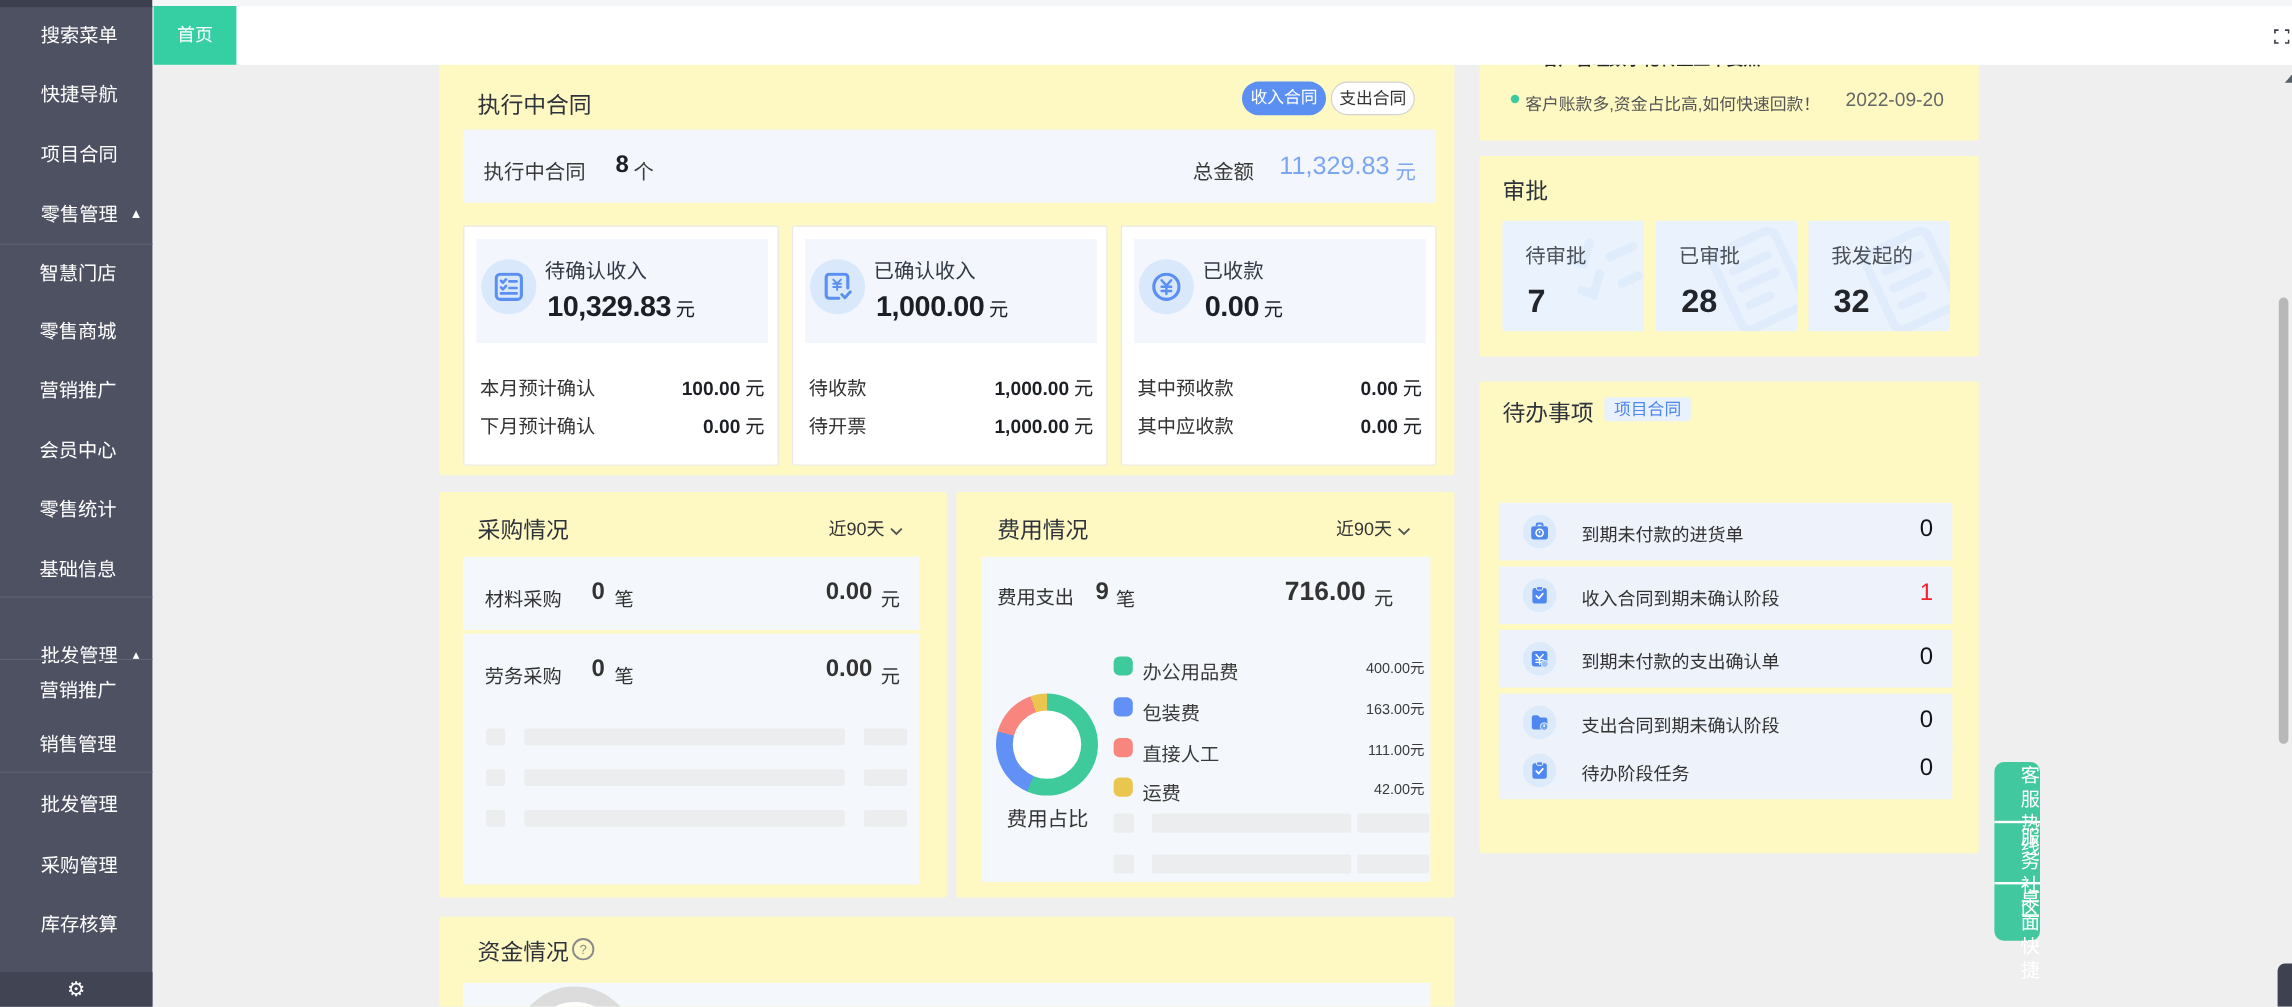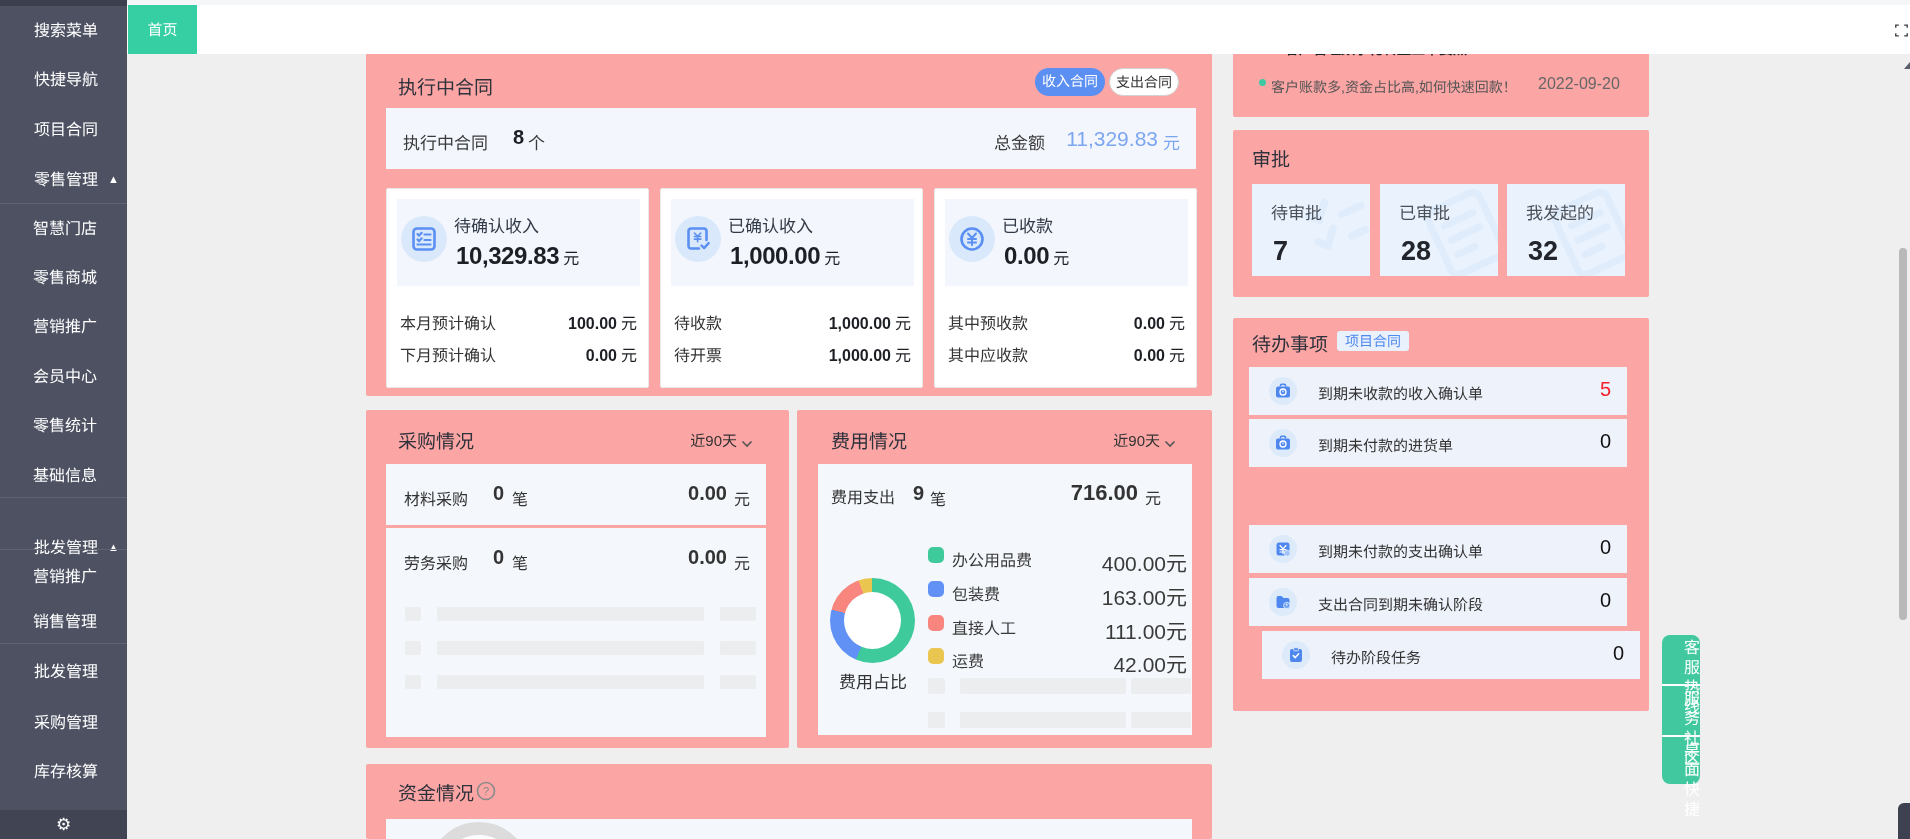--- a/index.html
+++ b/index.html
@@ -21,21 +21,21 @@
   
   #topbar { left:127px; top:0; width:1783px; height:54px; background:#ffffff; z-index:4; }
   #topstrip { left:127px; top:0; width:1783px; height:5px; background:#f5f6f8; z-index:6; }
   #tab { left:128px; top:5px; width:69px; height:49px; background:#36cfa4; color:#fff; font-size:15px; text-align:center; line-height:49px; z-index:7; }
   #fsicon { left:1895px; top:24px; width:13px; height:13px; z-index:7; }
   #scrollup { left:1904px; top:62px; width:0; height:0; border-left:6px solid transparent; border-right:6px solid transparent; border-bottom:7px solid #59606a; }
   #scrollthumb { left:1899px; top:248px; width:8px; height:372px; background:#b8b8b8; border-radius:4px; }
   #brcorner { left:1898px; top:803px; width:12px; height:36px; background:#3e4250; border-radius:6px 0 0 0; }
 
   
-  .panel { position:absolute; background:#fca5a5; border-radius:2px; }
+  .panel { position:absolute; background:#fef9c3; border-radius:2px; }
   .ptitle { position:absolute; font-size:19px; color:#2e323b; font-weight:500; }
   .bluebox { position:absolute; background:#f4f8fd; }
 
   
   #p-exec { left:366px; top:53px; width:846px; height:343px; }
   #exec-sum { left:20px; top:55px; width:810px; height:61px; background:#f3f7fd; }
   .btn-pill { position:absolute; height:28px; border-radius:14px; font-size:14px; line-height:26px; text-align:center; }
   .card { position:absolute; top:135px; width:263px; height:200px; border:1px solid #e9e9e9; border-radius:2px; background:#fff; }
   .card .inner { position:absolute; left:10px; top:10px; width:243px; height:87px; background:#f3f7fd; }
   .iconcirc { position:absolute; left:4px; top:17px; width:46px; height:46px; border-radius:50%; background:#d9e8fb; }
@@ -48,21 +48,21 @@
 
   
   #p-purch { left:366px; top:410px; width:423px; height:338px; }
   .prow { position:absolute; font-size:16px; color:#333; }
   .skel { position:absolute; background:#ebedee; border-radius:2px; }
 
   
   #p-exp { left:797px; top:410px; width:415px; height:338px; }
   .legsq { position:absolute; width:16px; height:16px; border-radius:5px; }
   .legname { position:absolute; font-size:16px; color:#3a3a3a; }
-  .legval { position:absolute; font-size:21px; color:#3a3a3a; text-align:right; }
+  .legval { position:absolute; font-size:12px; color:#3a3a3a; text-align:right; }
 
   
   #p-funds { left:366px; top:764px; width:846px; height:75px; }
 
   
   #p-news { left:1233px; top:52px; width:416px; height:65px; overflow:hidden; }
   #p-appr { left:1233px; top:130px; width:416px; height:167px; }
   .apcard { position:absolute; top:54px; width:118px; height:92px; background:#eaf2fd; overflow:hidden; }
   .apcard .lb { position:absolute; left:19px; top:15px; font-size:17px; color:#4b5058; }
   .apcard .num { position:absolute; left:21px; top:52px; font-size:27px; font-weight:bold; color:#22252b; }
@@ -304,41 +304,40 @@
       </g>
     </svg>
     <div class="lb">我发起的</div>
       <div class="num">32</div>
   </div>
 </div>
 
 <div class="panel" id="p-todo">
   <div class="ptitle" style="left:19px; top:11px;">待办事项</div>
   <div style="position:absolute; left:104px; top:13px; width:72px; height:20px; background:#e8f1fc; border-radius:3px; color:#4e87ee; font-size:14px; text-align:center; line-height:20px;">项目合同</div>
-  <div class="trow" style="top:49px;">
+  <div class="trow" style="top:101px;">
     <div class="circ"></div>
     <svg style="position:absolute; left:26px; top:16px;" width="16" height="16" viewBox="0 0 16 16">
         <rect x="1" y="3.5" width="14" height="11" rx="2" fill="#4e87ee"></rect>
         <path d="M5.5 3.5 V2.5 a1.2 1.2 0 0 1 1.2 -1.2 h2.6 a1.2 1.2 0 0 1 1.2 1.2 V3.5" fill="none" stroke="#4e87ee" stroke-width="1.6"></path>
         <circle cx="8" cy="9" r="3" fill="none" stroke="#fff" stroke-width="1.3"></circle>
         <path d="M8 7.6 v1.7" stroke="#fff" stroke-width="1.2"></path>
       </svg>
-    <div class="lb">到期未收款的收入确认单</div>
-      <div class="num red">5</div>
-  </div>
-  <div class="trow" style="top:101px;">
-    <div class="circ"></div>
-    <svg style="position:absolute; left:26px; top:16px;" width="16" height="16" viewBox="0 0 16 16">
-        <rect x="1" y="3.5" width="14" height="11" rx="2" fill="#4e87ee"></rect>
-        <path d="M5.5 3.5 V2.5 a1.2 1.2 0 0 1 1.2 -1.2 h2.6 a1.2 1.2 0 0 1 1.2 1.2 V3.5" fill="none" stroke="#4e87ee" stroke-width="1.6"></path>
-        <circle cx="8" cy="9" r="3" fill="none" stroke="#fff" stroke-width="1.3"></circle>
-        <path d="M8 7.6 v1.7" stroke="#fff" stroke-width="1.2"></path>
-      </svg>
     <div class="lb">到期未付款的进货单</div>
       <div class="num">0</div>
+  </div>
+  <div class="trow" style="top:154px;">
+    <div class="circ"></div>
+    <svg style="position:absolute; left:26px; top:16px;" width="16" height="16" viewBox="0 0 16 16">
+        <rect x="2" y="2" width="12" height="13" rx="2" fill="#4e87ee"></rect>
+        <rect x="5.5" y="0.8" width="5" height="3" rx="1" fill="#4e87ee" stroke="#eef4fc" stroke-width="0.8"></rect>
+        <path d="M5.3 8.6 l2 2 3.4-3.8" fill="none" stroke="#fff" stroke-width="1.5" stroke-linecap="round" stroke-linejoin="round"></path>
+      </svg>
+    <div class="lb">收入合同到期未确认阶段</div>
+      <div class="num red">1</div>
   </div>
   <div class="trow" style="top:207px;">
     <div class="circ"></div>
     <svg style="position:absolute; left:26px; top:16px;" width="16" height="16" viewBox="0 0 16 16">
         <rect x="1.5" y="1.5" width="13" height="13" rx="2.5" fill="#4e87ee"></rect>
         <path d="M5 4.5 l3 3.4 3-3.4 M5 8.7 h6 M5 11 h6 M8 8 v4.5" stroke="#fff" stroke-width="1.2" fill="none" stroke-linecap="round"></path>
         <circle cx="12.3" cy="12.3" r="3" fill="#9ec1f7" stroke="#eef4fc" stroke-width="0.8"></circle>
       </svg>
     <div class="lb">到期未付款的支出确认单</div>
       <div class="num">0</div>
@@ -346,21 +345,21 @@
   <div class="trow" style="top:260px;">
     <div class="circ"></div>
     <svg style="position:absolute; left:26px; top:16px;" width="16" height="16" viewBox="0 0 16 16">
         <path d="M1.5 4 a2 2 0 0 1 2 -2 h3 l2 2 h4 a2 2 0 0 1 2 2 v6 a2 2 0 0 1 -2 2 h-9 a2 2 0 0 1 -2 -2 z" fill="#4e87ee"></path>
         <circle cx="11.8" cy="11.5" r="3.2" fill="#6da2f5" stroke="#eef4fc" stroke-width="0.8"></circle>
         <path d="M11.8 9.8 v2 m0 1.2 v0.2" stroke="#fff" stroke-width="1.1"></path>
       </svg>
     <div class="lb">支出合同到期未确认阶段</div>
       <div class="num">0</div>
   </div>
-  <div class="trow" style="top:313px;margin-left:13px;">
+  <div class="trow" style="top:300px;">
     <div class="circ"></div>
     <svg style="position:absolute; left:26px; top:16px;" width="16" height="16" viewBox="0 0 16 16">
         <rect x="2" y="2" width="12" height="13" rx="2" fill="#4e87ee"></rect>
         <rect x="5.5" y="0.8" width="5" height="3" rx="1" fill="#4e87ee" stroke="#eef4fc" stroke-width="0.8"></rect>
         <path d="M5.3 8.6 l2 2 3.4-3.8" fill="none" stroke="#fff" stroke-width="1.5" stroke-linecap="round" stroke-linejoin="round"></path>
       </svg>
     <div class="lb">待办阶段任务</div>
       <div class="num">0</div>
   </div>
 </div>

